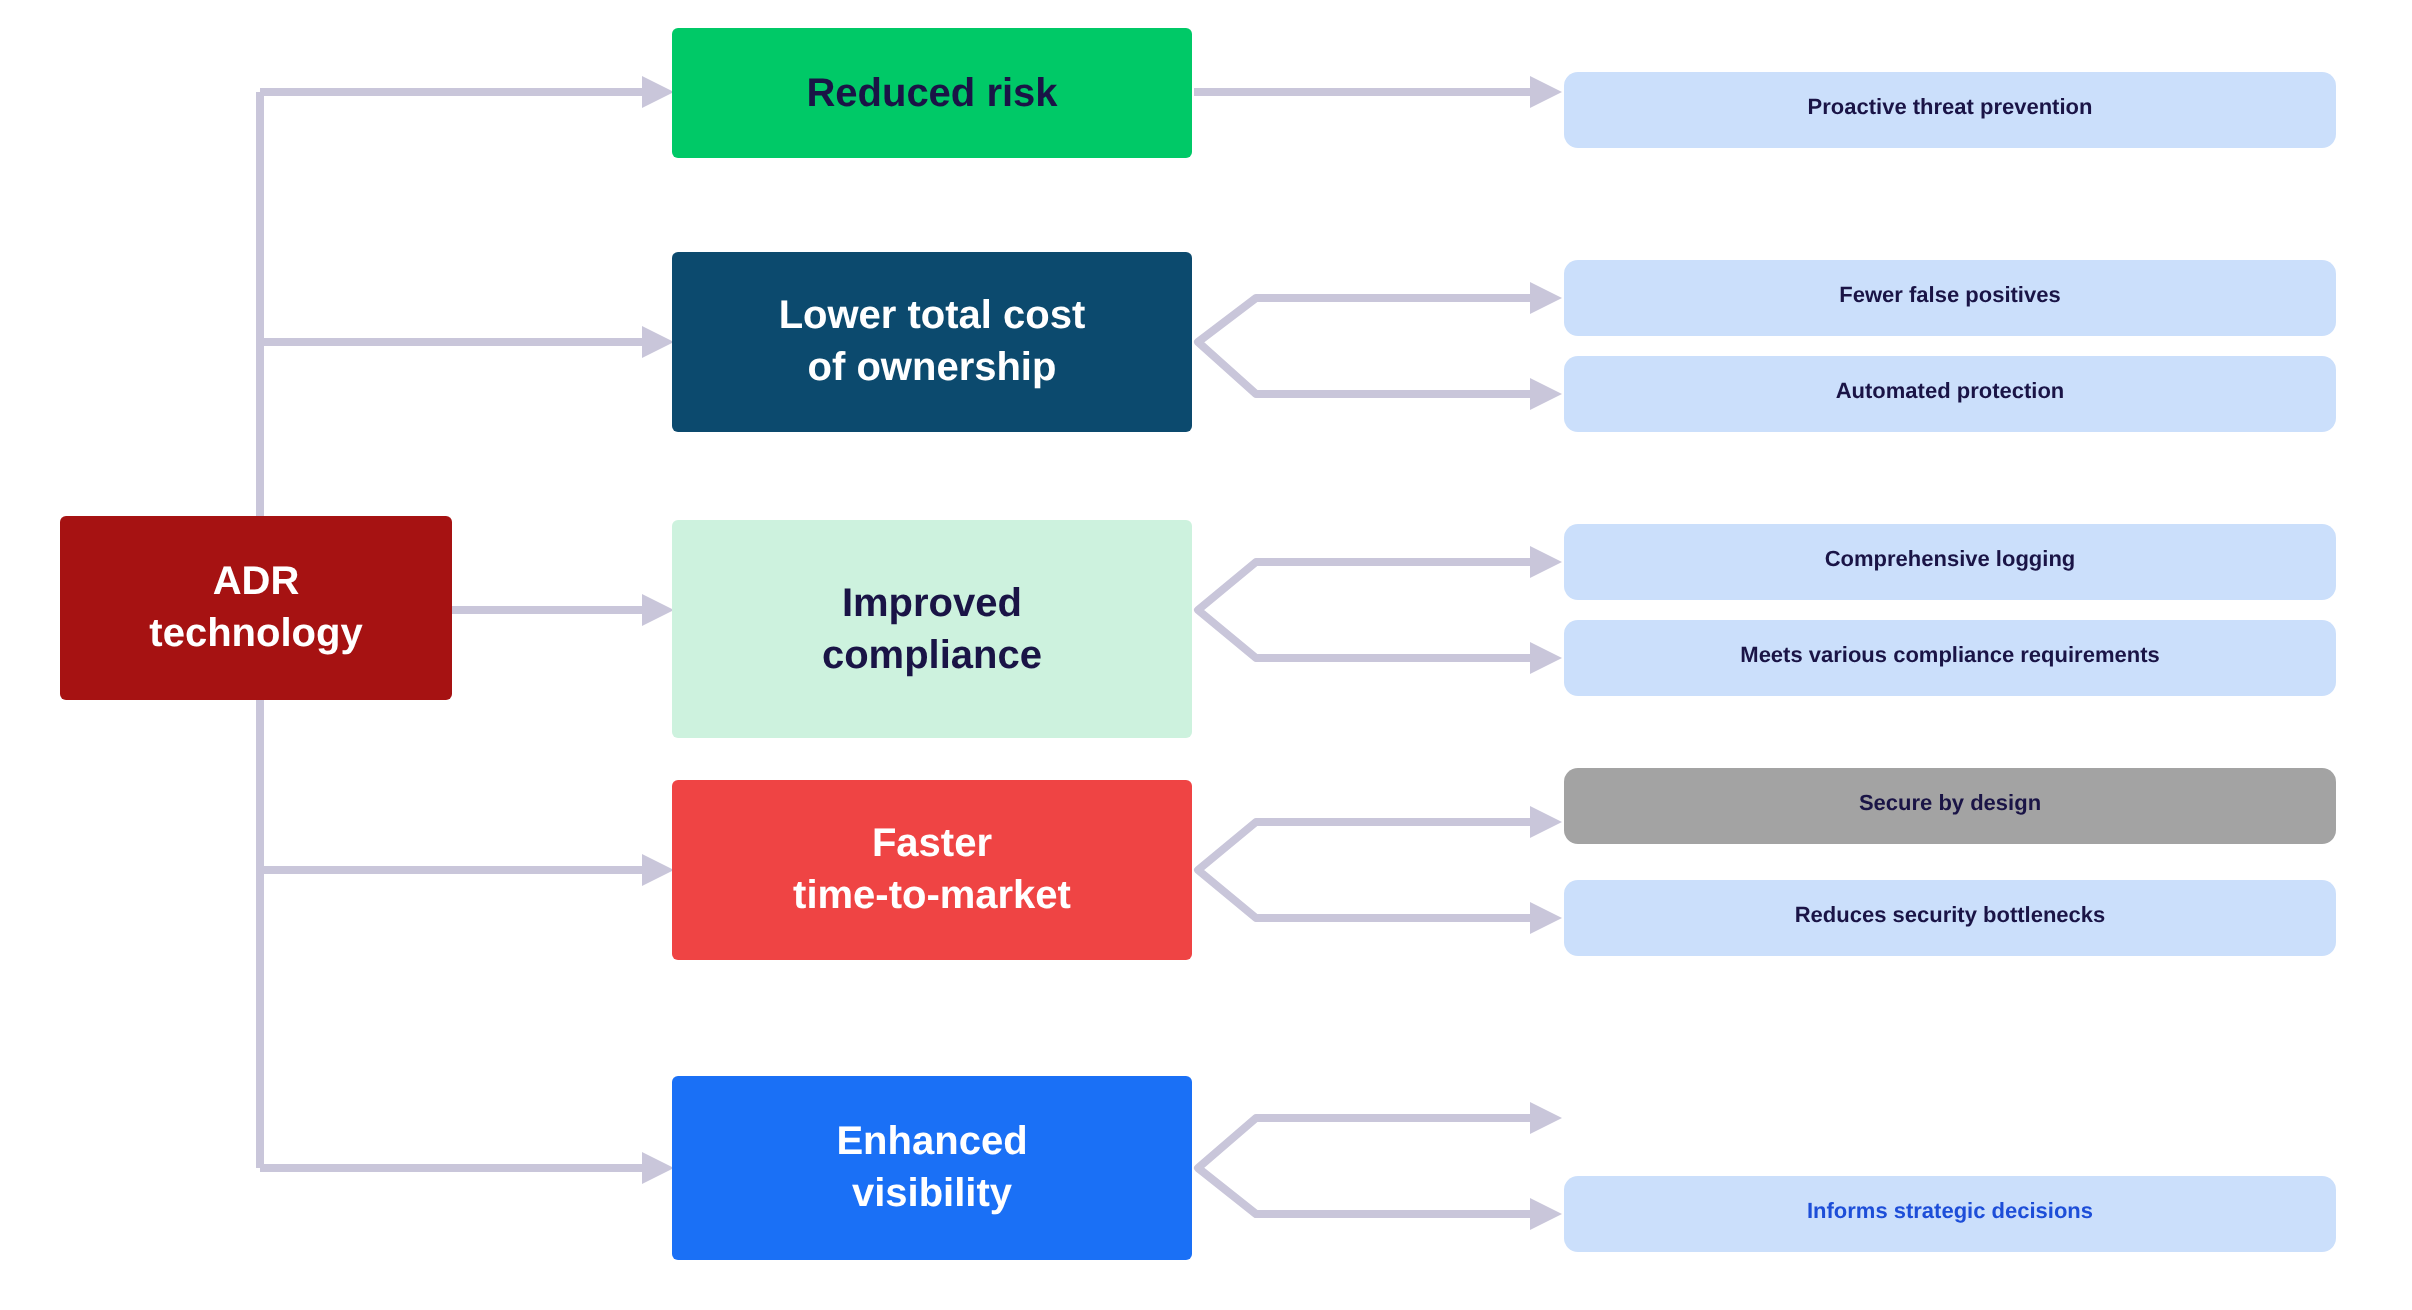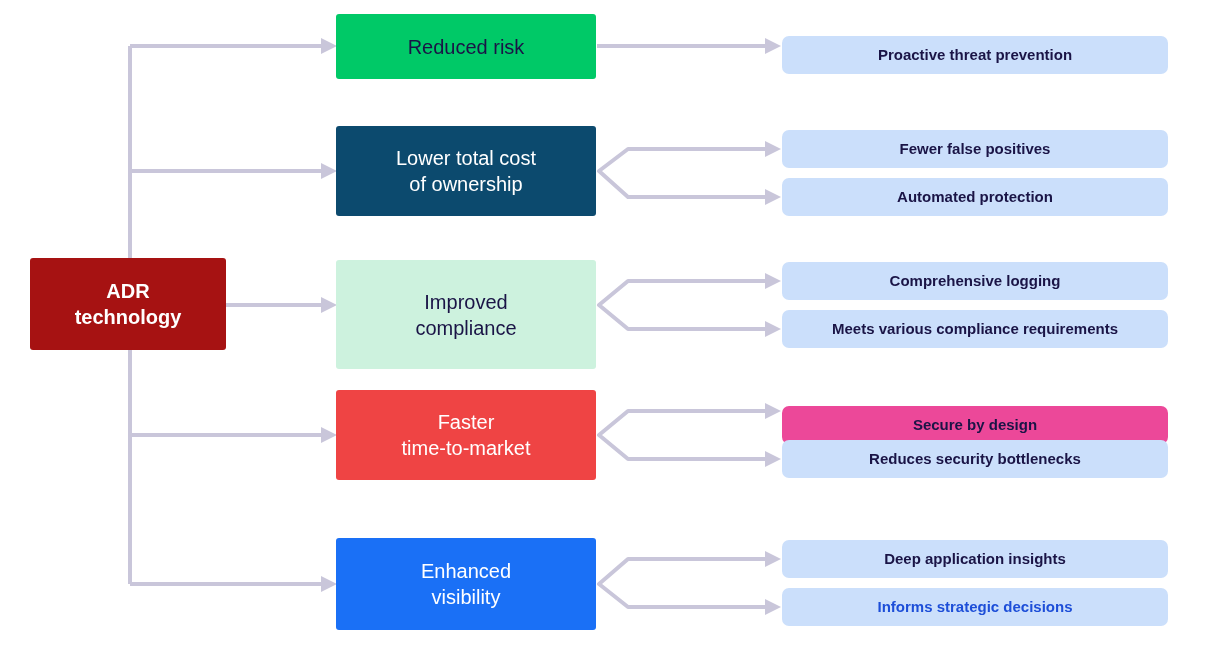--- a/index.html
+++ b/index.html
@@ -12,30 +12,30 @@
   .arrowhead{fill:var(--connector);stroke:none;}
   .box{
     position:absolute;display:flex;align-items:center;justify-content:center;
     text-align:center;white-space:pre-line;box-sizing:border-box;
   }
   .root-box{
     border-radius:3px;font-size:20px;font-weight:bold;line-height:1.3;
     left:30px;top:258px;width:196px;height:92px;
   }
   .mid-box{
-    border-radius:3px;font-size:20px;font-weight:normal;line-height:1.3;
+    border-radius:3px;font-size:20px;font-weight:bold;line-height:1.3;
     left:336px;width:260px;
   }
   .mid-r1{top:14px;height:65px;}
   .mid-r2{top:126px;height:90px;}
   .mid-r3{top:260px;height:109px;}
   .mid-r4{top:390px;height:90px;}
   .mid-r5{top:538px;height:92px;}
   .child-box{
-    border-radius:7px;font-size:15px;font-weight:600;line-height:1.2;
+    border-radius:7px;font-size:11px;font-weight:600;line-height:1.2;
     left:782px;width:386px;height:38px;
   }
 </style>
 </head>
 <body>
 
 <div id="stage">
 
   <svg id="wires" viewBox="0 0 1206 655" xmlns="http://www.w3.org/2000/svg">
 
@@ -86,19 +86,18 @@
 visibility</div>
 
   <div class="box child-box" style="top: 36px; background: rgb(203, 223, 251); color: rgb(26, 20, 70);">Proactive threat prevention</div>
 
   <div class="box child-box" style="top: 130px; background: rgb(203, 223, 251); color: rgb(26, 20, 70);">Fewer false positives</div>
   <div class="box child-box" style="top: 178px; background: rgb(203, 223, 251); color: rgb(26, 20, 70);">Automated protection</div>
 
   <div class="box child-box" style="top: 262px; background: rgb(203, 223, 251); color: rgb(26, 20, 70);">Comprehensive logging</div>
   <div class="box child-box" style="top: 310px; background: rgb(203, 223, 251); color: rgb(26, 20, 70);">Meets various compliance requirements</div>
 
-  <div class="box child-box" style="top: 406px; background: #ec4899; color: rgb(26, 20, 70);">Secure by design</div>
+  <div class="box child-box" style="top: 384px; background: #a3a3a3; color: rgb(26, 20, 70);">Secure by design</div>
   <div class="box child-box" style="top: 440px; background: rgb(203, 223, 251); color: rgb(26, 20, 70);">Reduces security bottlenecks</div>
 
-  <div class="box child-box" style="top: 540px; background: rgb(203, 223, 251); color: rgb(26, 20, 70);">Deep application insights</div>
   <div class="box child-box" style="top: 588px; background: rgb(203, 223, 251); color: #1d4ed8;">Informs strategic decisions</div>
 
 </div>
 
 </body></html>

